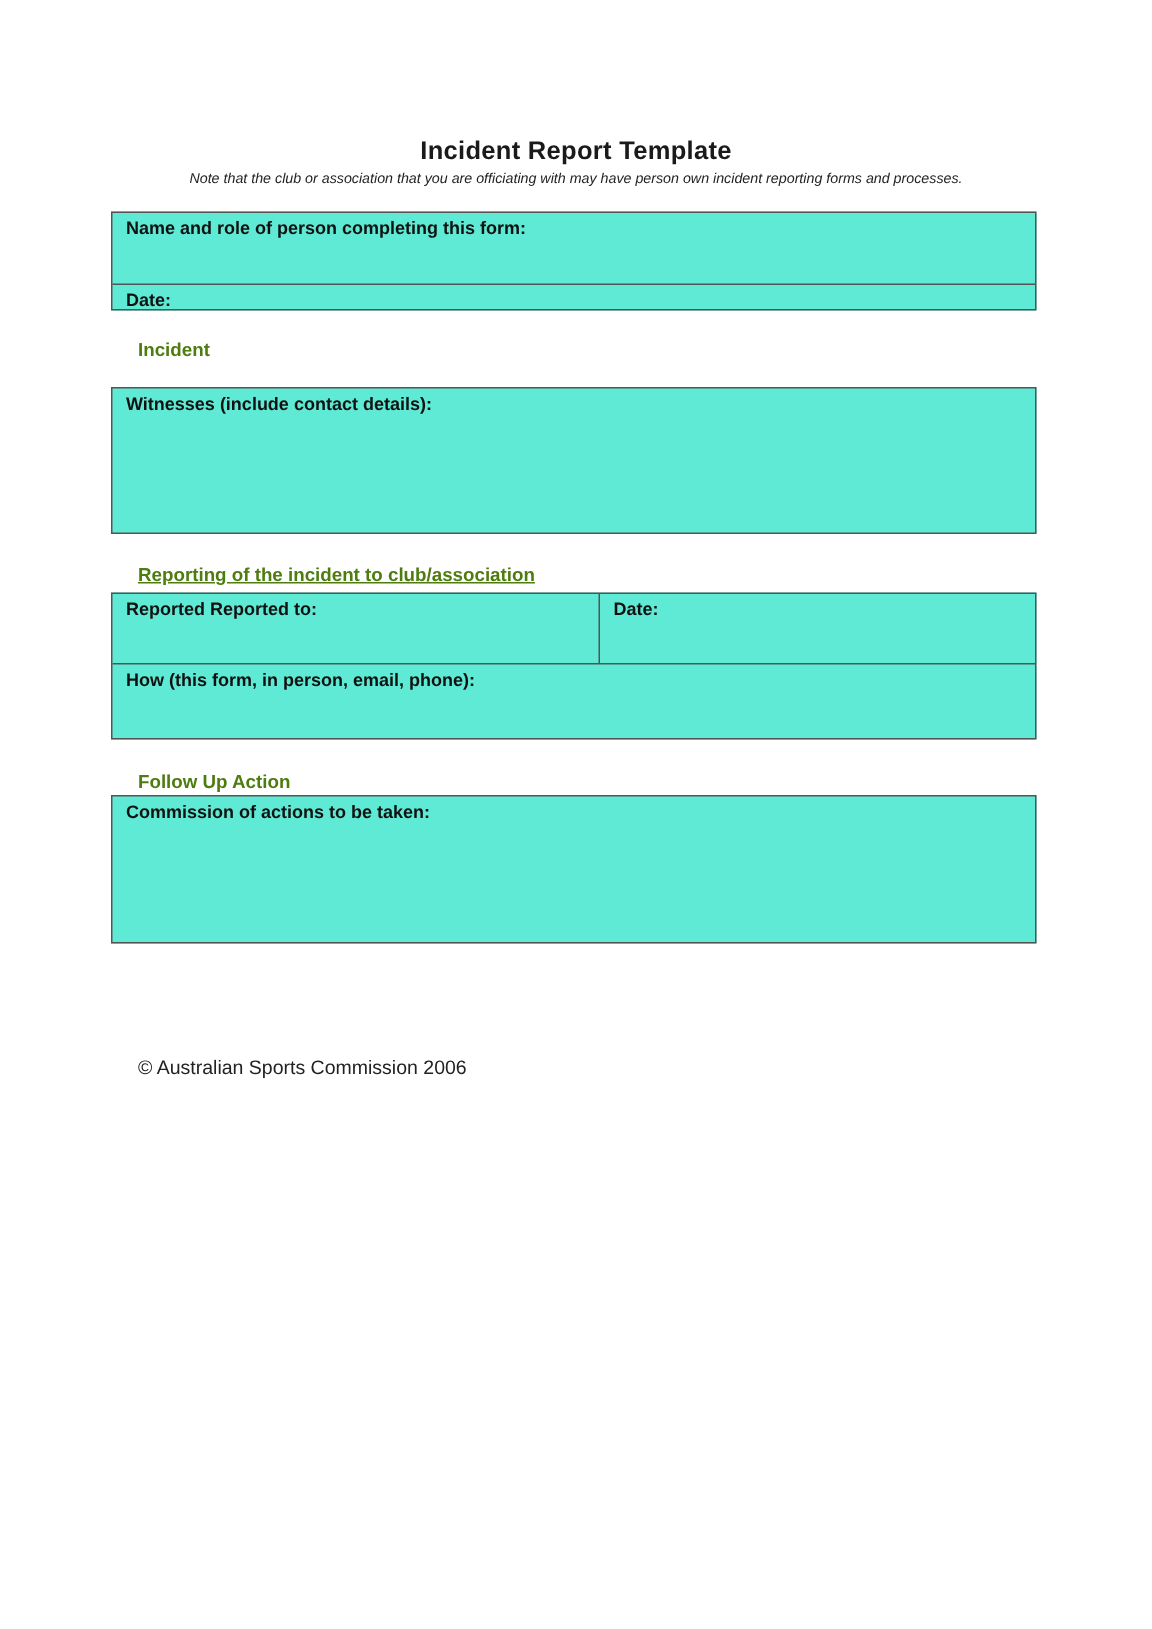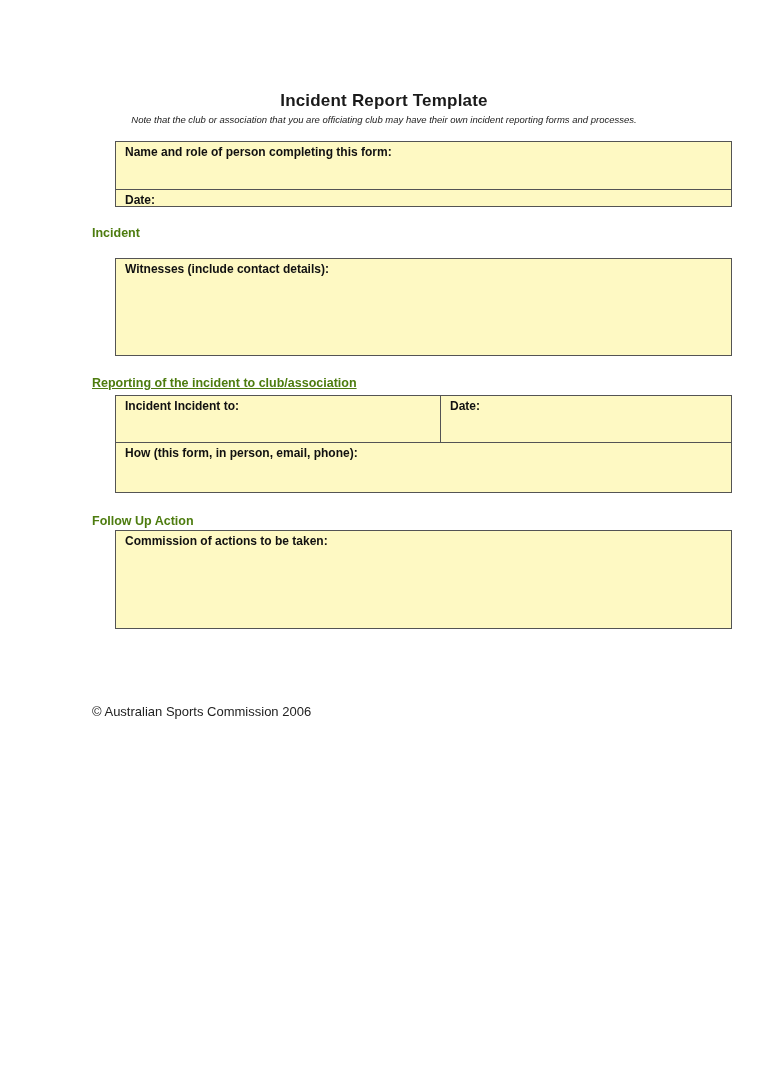--- a/index.html
+++ b/index.html
@@ -27,24 +27,24 @@
     line-height: 1.1;
   }
   .page-note {
     margin-top: 3px;
     text-align: center;
     font-style: italic;
     font-size: 9.5px;
     color: #222;
   }
   .tbl {
-    margin-left: 115px;
+    margin-left: 74px;
     width: 617px;
     border: 1.5px solid var(--border);
-    background: #fef9c3;
+    background: #5eead4;
   }
   .row { position: relative; width: 100%; }
   .row + .row { border-top: 1.5px solid var(--border); }
   .lbl {
     display: block;
     padding: 3px 0 0 9px;
     font-size: 12px;
     font-weight: bold;
     line-height: 1.25;
     color: #111;
@@ -83,21 +83,21 @@
     font-size: 13px;
     color: #222;
   }
 </style>
 </head>
 <body>
 
 <div class="page">
 
   <h1 class="page-title">Incident Report Template</h1>
-  <p class="page-note">Note that the club or association that you are officiating club may have their own incident reporting forms and processes.</p>
+  <p class="page-note">Note that the club or association that you are officiating with may have person own incident reporting forms and processes.</p>
 
   <div class="tbl m-top-group1">
     <div class="row r-name-role">
       <span class="lbl">Name and role of person completing this form:</span>
     </div>
     <div class="row r-date-completed">
       <span class="lbl">Date:</span>
     </div>
   </div>
 
@@ -106,21 +106,21 @@
   <div class="tbl m-top-witness">
     <div class="row r-witnesses">
       <span class="lbl">Witnesses (include contact details):</span>
     </div>
   </div>
 
   <h2 class="section-heading m-top-report-h">Reporting of the incident to club/association</h2>
   <div class="tbl m-top-tbl3">
     <div class="row r-reported">
       <div class="cell cell-left">
-        <span class="lbl">Incident Incident to:</span>
+        <span class="lbl">Reported Reported to:</span>
       </div>
       <div class="cell cell-right">
         <span class="lbl">Date:</span>
       </div>
     </div>
     <div class="row r-how">
       <span class="lbl">How (this form, in person, email, phone):</span>
     </div>
   </div>
 

